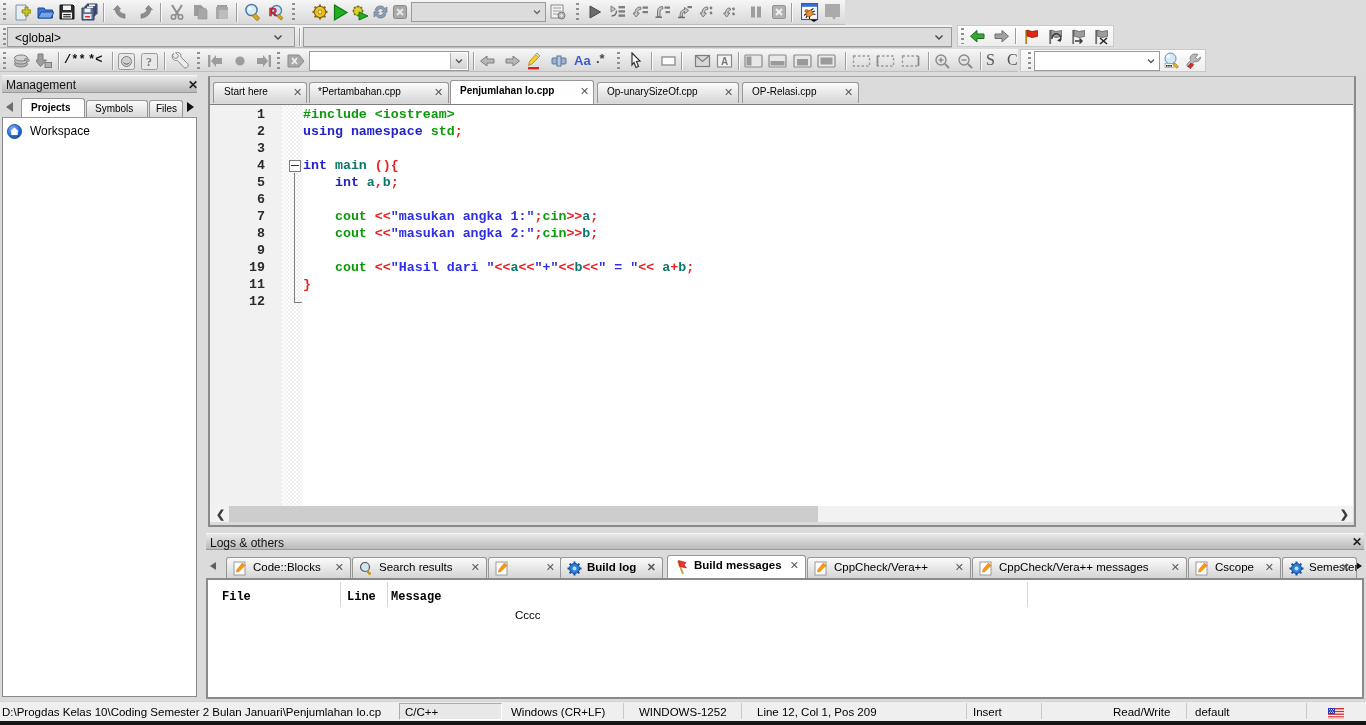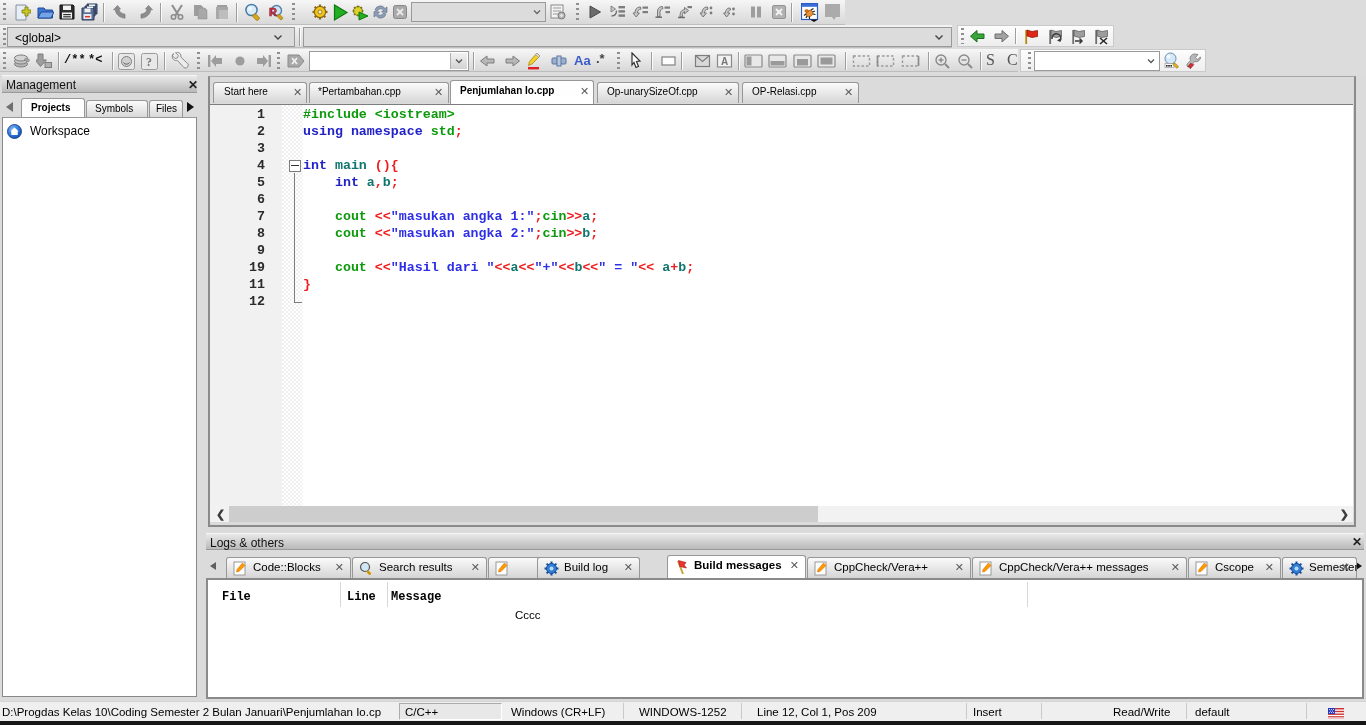--- a/index.html
+++ b/index.html
@@ -695,21 +695,21 @@
   <span class="cl" style="right:6px">✕</span>
     </div>
     <div class="ltab" style="left:488px;width:74px;">
   <span class="abs" style="left:6px;top:3px"><svg width="14" height="15" viewBox="0 0 14 15">
           <rect x="1" y="1" width="11" height="13" fill="#fff" stroke="#999"></rect>
           <path d="M9.5 2 L12 4.5 L6 10.5 L3.5 11 L4 8.5 Z" fill="#f90" stroke="#c60" stroke-width="0.5"></path>
         </svg></span>
   <span class="tx" style="left:26px;margin-top:48px;">Cccc</span>
   <span class="cl" style="right:6px">✕</span>
     </div>
-    <div class="ltab" style="left:537px;width:103px;">
+    <div class="ltab" style="left:560px;width:103px;font-weight:bold;">
   <span class="abs" style="left:6px;top:3px"><svg width="15" height="15" viewBox="0 0 15 15">
           <circle cx="7.5" cy="7.5" r="5" fill="#2e7fd6" stroke="#1a4f9a" stroke-width="1"></circle>
           <g stroke="#1a4f9a" stroke-width="2">
             <line x1="7.5" y1="0.5" x2="7.5" y2="3"></line>
             <line x1="7.5" y1="12" x2="7.5" y2="14.5"></line>
             <line x1="0.5" y1="7.5" x2="3" y2="7.5"></line>
             <line x1="12" y1="7.5" x2="14.5" y2="7.5"></line>
             <line x1="2.6" y1="2.6" x2="4.4" y2="4.4"></line>
             <line x1="10.6" y1="10.6" x2="12.4" y2="12.4"></line>
             <line x1="12.4" y1="2.6" x2="10.6" y2="4.4"></line>

